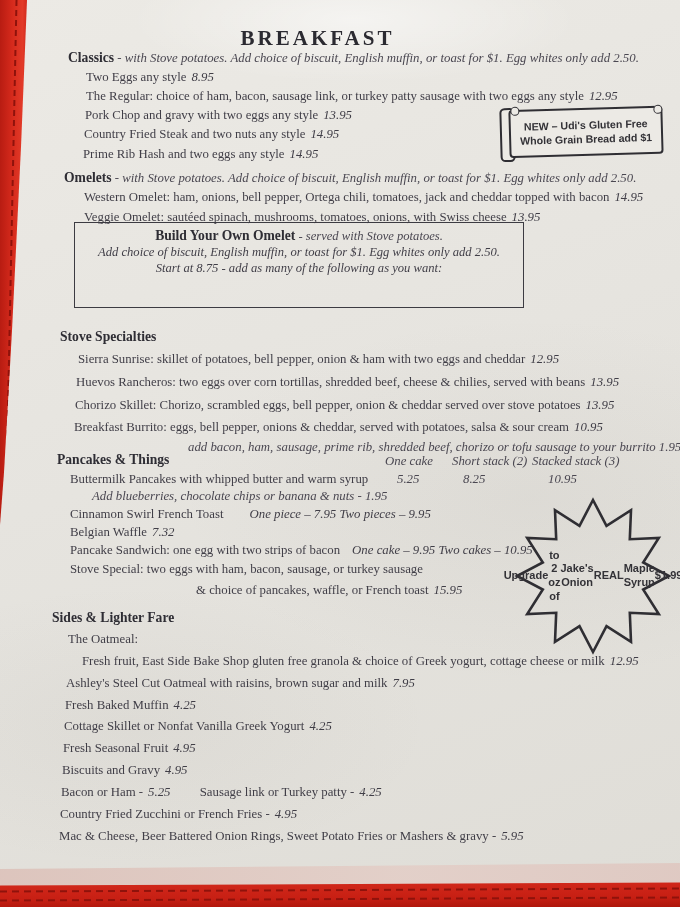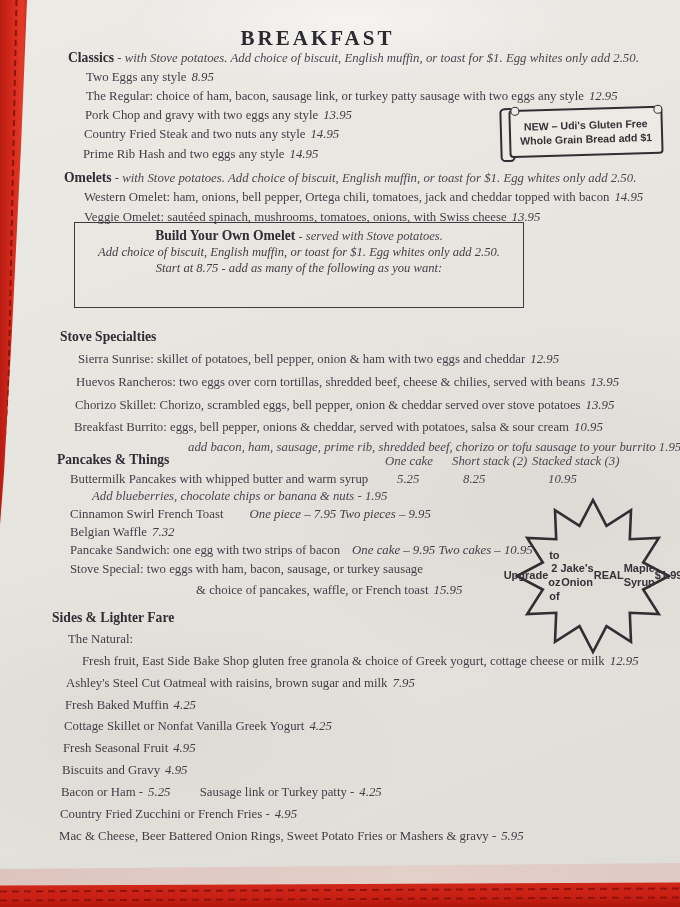--- a/index.html
+++ b/index.html
@@ -119,21 +119,21 @@
     <div class="ln it" style="top:37px;left:92px">Add blueberries, chocolate chips or banana &amp; nuts - 1.95</div>
     <div class="ln" style="top:55px;left:70px"><span>Cinnamon Swirl French Toast</span><span class="pr gap">One piece – 7.95    Two pieces – 9.95</span></div>
     <div class="ln" style="top:73px;left:70px"><span>Belgian Waffle</span><span class="pr">7.32</span></div>
     <div class="ln" style="top:91px;left:70px"><span>Pancake Sandwich: one egg with two strips of bacon</span><span class="pr" style="margin-left:12px">One cake – 9.95   Two cakes – 10.95</span></div>
     <div class="ln" style="top:110px;left:70px"><span>Stove Special: two eggs with ham, bacon, sausage, or turkey sausage</span></div>
     <div class="ln" style="top:131px;left:196px"><span>&amp; choice of pancakes, waffle, or French toast</span><span class="pr">15.95</span></div>
   </div>
 
   <div class="sec" style="top:610px">
     <div class="ln h" style="top:0;left:52px">Sides &amp; Lighter Fare</div>
-    <div class="ln" style="top:22px;left:68px"><span>The Natural:</span></div>
+    <div class="ln" style="top:22px;left:68px"><span>The Oatmeal:</span></div>
     <div class="ln" style="top:44px;left:82px"><span>Fresh fruit, East Side Bake Shop gluten free granola &amp; choice of Greek yogurt, cottage cheese or milk</span><span class="pr">12.95</span></div>
     <div class="ln" style="top:66px;left:66px"><span>Ashley's Steel Cut Oatmeal with raisins, brown sugar and milk</span><span class="pr">7.95</span></div>
     <div class="ln" style="top:88px;left:65px"><span>Fresh Baked Muffin</span><span class="pr">4.25</span></div>
     <div class="ln" style="top:109px;left:64px"><span>Cottage Skillet or Nonfat Vanilla Greek Yogurt</span><span class="pr">4.25</span></div>
     <div class="ln" style="top:131px;left:63px"><span>Fresh Seasonal Fruit</span><span class="pr">4.95</span></div>
     <div class="ln" style="top:153px;left:62px"><span>Biscuits and Gravy</span><span class="pr">4.95</span></div>
     <div class="ln" style="top:175px;left:61px">
       <span>Bacon or Ham -</span><span class="pr">5.25</span>
       <span class="gap">Sausage link or Turkey patty -</span><span class="pr">4.25</span>
     </div>

